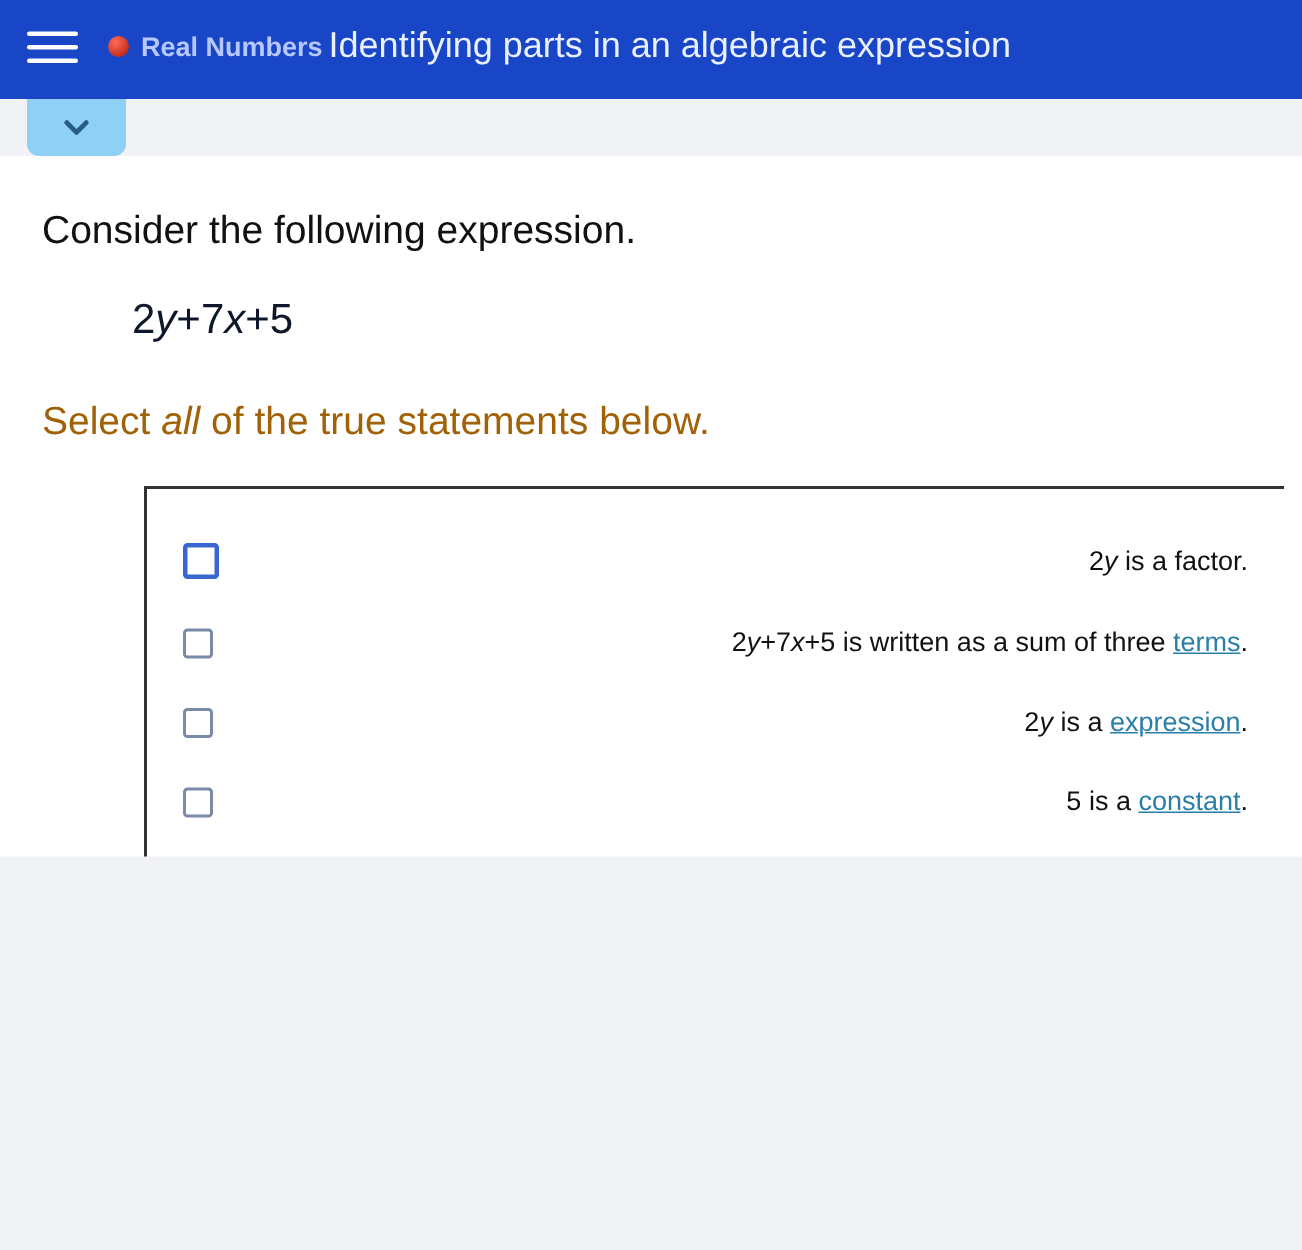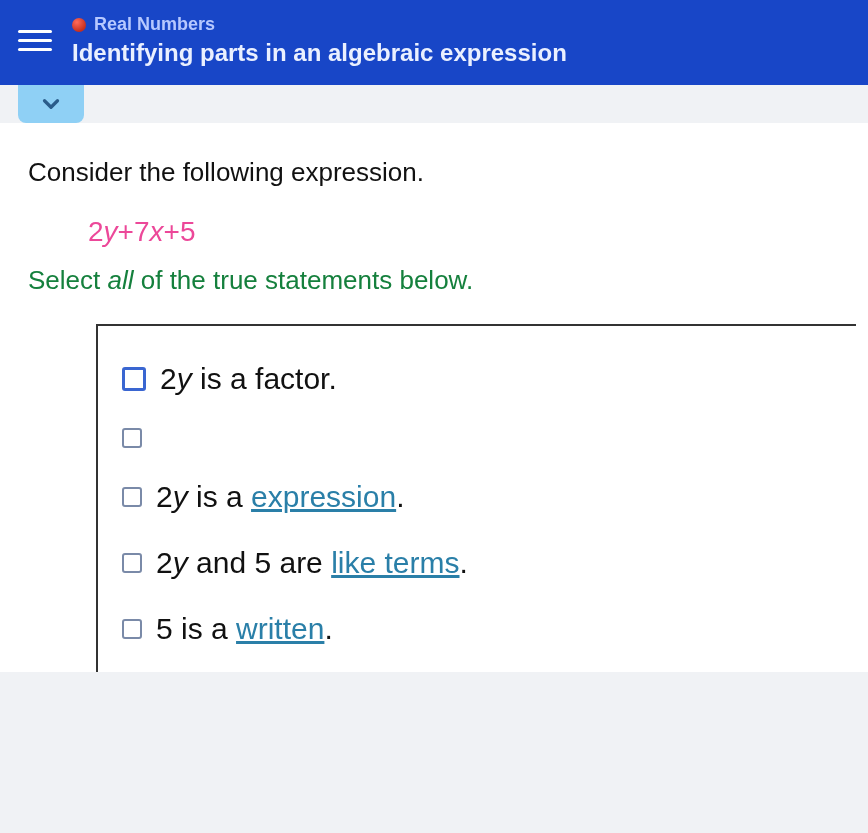--- a/index.html
+++ b/index.html
@@ -26,68 +26,69 @@
     justify-content: center;
     gap: 6px;
     cursor: pointer;
   }
   .hamburger span {
     display: block;
     height: 3px;
     background: #fff;
     border-radius: 2px;
   }
-  .header-text { display: flex; flex-direction: column; gap: 4px; }
+  .header-text { display: flex; flex-direction: row; gap: 4px; }
   .category-row { display: flex; align-items: center; gap: 8px; }
   .red-dot {
     width: 14px; height: 14px; border-radius: 50%;
     background: radial-gradient(circle at 35% 30%, #ff6b5a 0%, #c62f1f 70%);
   }
   .category { color: #b6c8ff; font-size: 18px; font-weight: 600; }
-  .title { color: #eaf0ff; font-size: 24px; font-weight: 700; }
+  .title { color: #eaf0ff; font-size: 24px; font-weight: 400; }
   .tab-notch {
     background: #8fd0f5;
     width: 66px;
     height: 38px;
     margin-left: 18px;
     border-radius: 0 0 8px 8px;
     display: flex;
     align-items: center;
     justify-content: center;
     color: #2a5c8a;
     cursor: pointer;
   }
   .tab-notch svg { width: 26px; height: 26px; }
   .content {
     background: #fff;
     padding: 24px 12px 0 28px;
   }
   .prompt { font-size: 26px; color: #111; margin-top: 10px; margin-bottom: 28px; }
   .expression {
-    font-size: 28px; color: #ec4899;
-    margin-left: 60px; margin-bottom: 17px;
+    font-size: 28px; color: #0f172a;
+    margin-left: 60px; margin-bottom: 36px;
     font-style: italic;
   }
   .expression .num { font-style: normal; }
-  .instruction { font-size: 26px; color: #15803d; margin-bottom: 28px; }
+  .instruction { font-size: 26px; color: #a16207; margin-bottom: 28px; }
   .instruction .ital { font-style: italic; }
   .options-box {
     border: 2px solid #333;
     border-right: none;
     border-bottom: none;
     margin-left: 68px;
     padding: 20px 24px 10px 24px;
   }
   .option {
     display: flex;
     align-items: center;
     gap: 14px;
-    font-size: 30px;
+    font-size: 18px;
     color: #111;
     padding: 16px 0;
+    justify-content: space-between;
   }
   .checkbox {
     width: 24px; height: 24px;
     border: 3px solid #3a66d1;
     border-radius: 3px;
     flex-shrink: 0;
     cursor: pointer;
     background: #fff;
   }
   .checkbox.small {
@@ -140,38 +141,35 @@
 
     <div class="option">
       <div class="checkbox"></div>
       <div>
         <span class="mathnum">2</span><span class="mathvar">y</span><span> is a factor.</span>
       </div>
     </div>
 
     <div class="option">
       <div class="checkbox small"></div>
+      <div>
+        <span class="mathnum">2</span><span class="mathvar">y</span><span class="mathnum">+</span><span class="mathnum">7</span><span class="mathvar">x</span><span class="mathnum">+</span><span class="mathnum">5</span><span> is written as a sum of three </span><span class="link">terms</span><span>.</span>
+      </div>
     </div>
 
     <div class="option">
       <div class="checkbox small"></div>
       <div>
         <span class="mathnum">2</span><span class="mathvar">y</span><span> is a </span><span class="link">expression</span><span>.</span>
       </div>
     </div>
 
-    <div class="option">
-      <div class="checkbox small"></div>
-      <div>
-        <span class="mathnum">2</span><span class="mathvar">y</span><span> and </span><span class="mathnum">5</span><span> are </span><span class="link">like terms</span><span>.</span>
-      </div>
-    </div>
 
     <div class="option">
       <div class="checkbox small"></div>
       <div>
-        <span class="mathnum">5</span><span> is a </span><span class="link">written</span><span>.</span>
+        <span class="mathnum">5</span><span> is a </span><span class="link">constant</span><span>.</span>
       </div>
     </div>
 
 
   </div>
 </div>
 
 </body></html>

